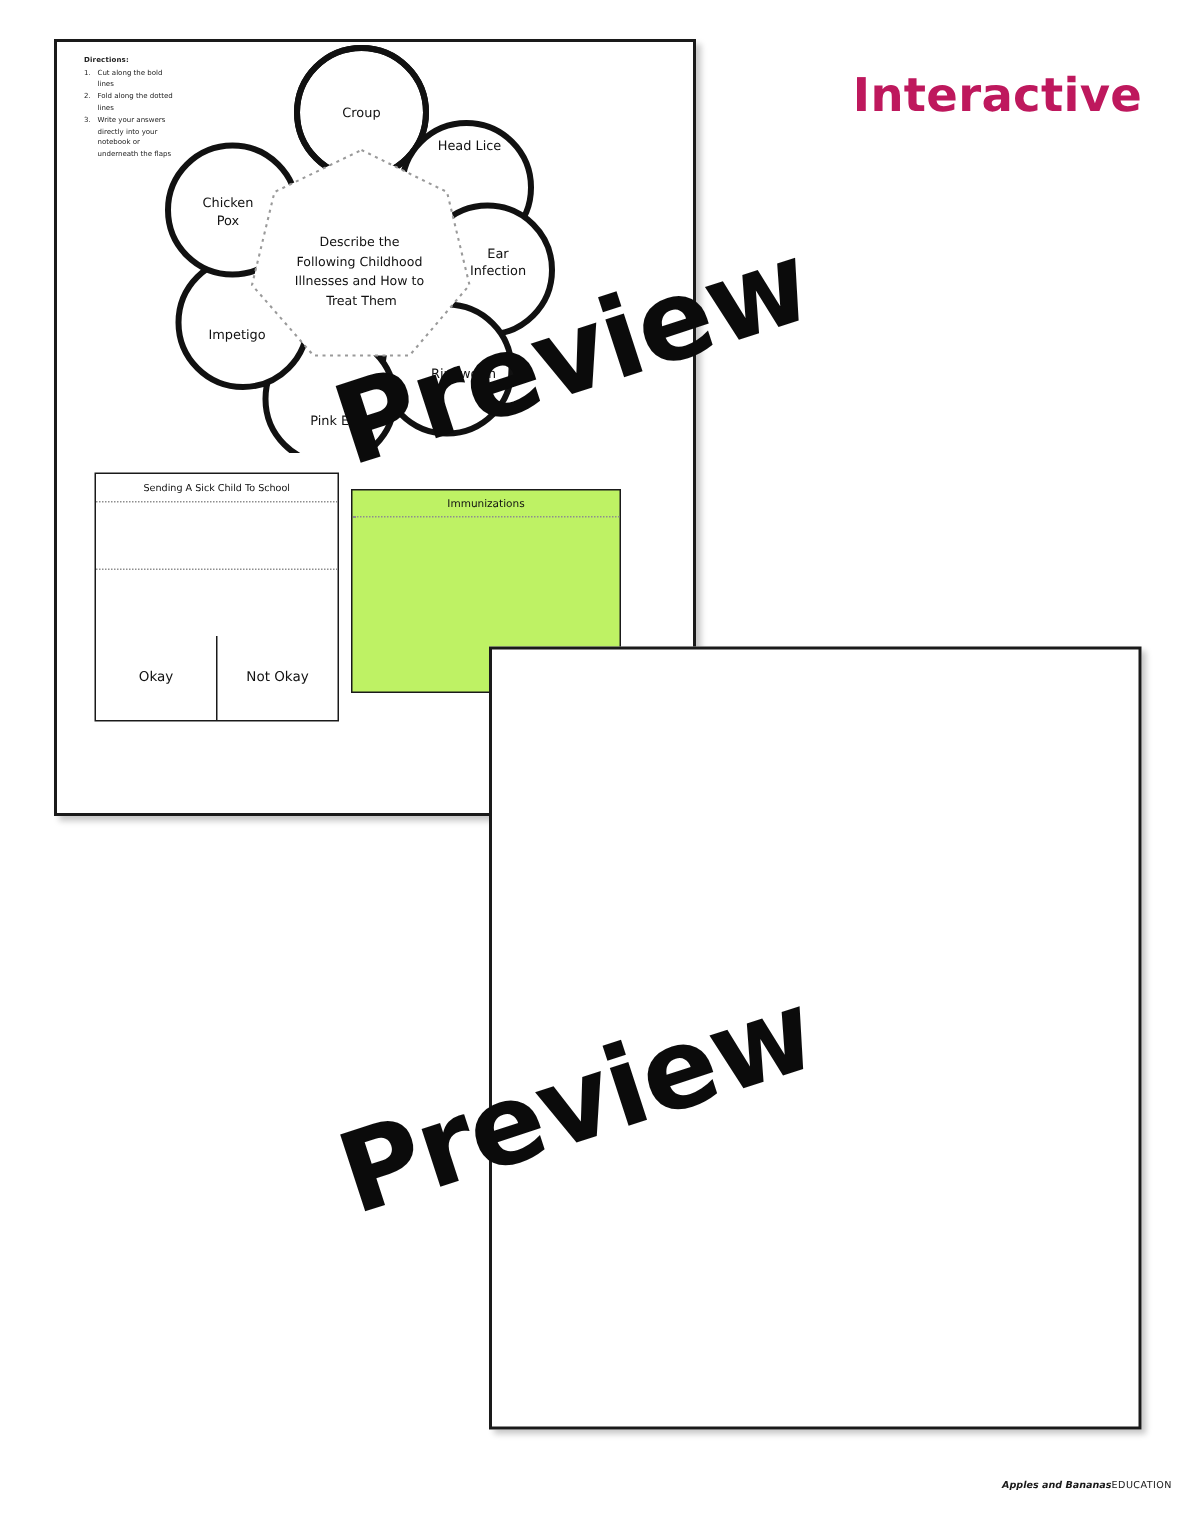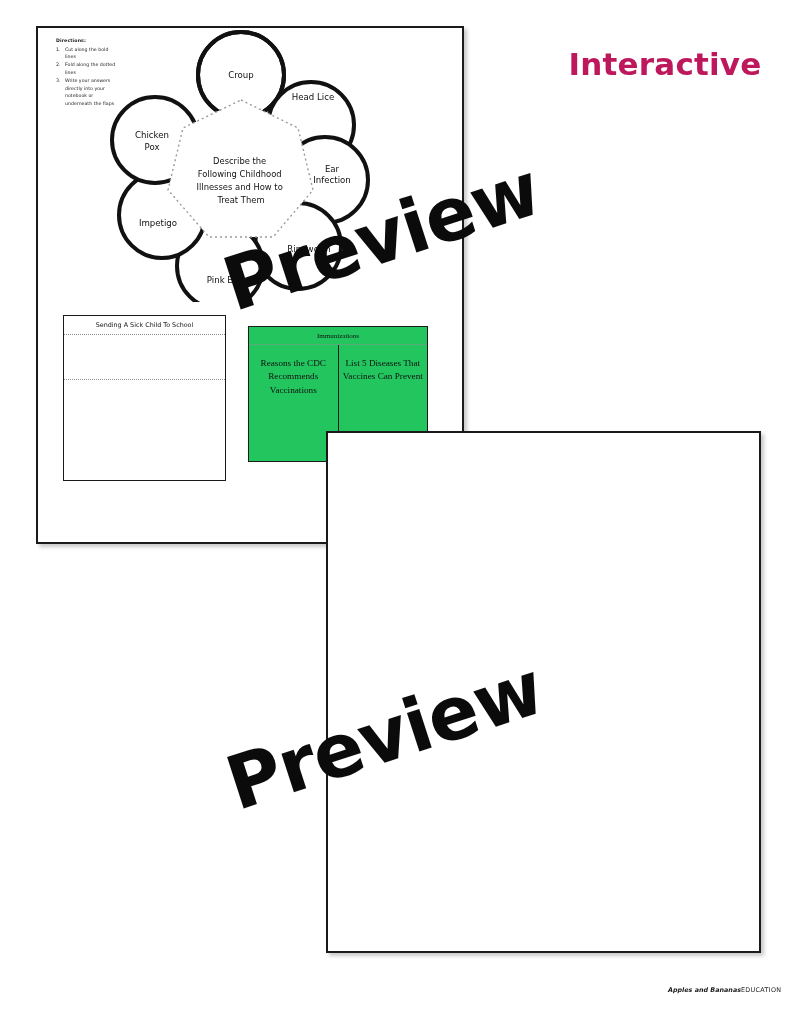--- a/index.html
+++ b/index.html
@@ -46,23 +46,23 @@
            border:1.6px solid #1a1a1a;box-sizing:border-box;background:#fff;
            display:flex;flex-direction:column;gap:44px;}
   .sickbox .hd{height:22px;display:flex;align-items:center;justify-content:center;
                font-size:6.4px;border-bottom:1px dotted #8e8e8e;}
   .sickbox .mid{flex:1;border-bottom:1px dotted #8e8e8e;}
   .sickbox .btm{height:68px;display:flex;}
   .sickbox .btm>div{flex:1;display:flex;align-items:center;justify-content:center;font-size:9px;}
   .sickbox .btm>div:first-child{border-right:1.4px solid #1a1a1a;}
 
   
-  .immbox{position:absolute;left:248px;top:326px;width:180px;height:136px;
-          border:1.5px solid #1a1a1a;box-sizing:border-box;background:#22c55e;
-          display:flex;flex-direction:column;z-index:4;font-family:Liberation Serif, serif;}
+  .immbox{position:absolute;left:234px;top:326px;width:180px;height:136px;
+          border:1.5px solid #1a1a1a;box-sizing:border-box;background:#bef264;
+          display:flex;flex-direction:column;z-index:4;}
   .immbox .hd{height:17px;display:flex;align-items:center;justify-content:center;
               font-size:7px;border-bottom:1px dotted #8e8e8e;}
   .immbox .cols{flex:1;display:flex;}
   .immbox .cols>div{flex:1;display:flex;align-items:flex-start;justify-content:center;
                     padding-top:12px;font-size:9.2px;line-height:1.45;text-align:center;}
   .immbox .cols>div:first-child{border-right:1.4px solid #1a1a1a;}
 
   
   .threec{position:absolute;left:351px;top:458px;width:188px;height:152px;
           border:1.7px solid #1a1a1a;box-sizing:border-box;background:#fff;
@@ -167,29 +167,27 @@
         <tspan x="131" dy="13">Illnesses and How to</tspan>
         <tspan x="131" dy="13">Treat Them</tspan>
       </text>
     </svg>
   </div>
 
   <div class="sickbox">
     <div class="hd">Sending A Sick Child To School</div>
     <div class="mid"></div>
     <div class="btm">
+      <div>Okay</div>
+      <div>Not Okay</div>
     </div>
   </div>
 
   <div class="immbox">
     <div class="hd">Immunizations</div>
-    <div class="cols">
-      <div>Reasons the CDC Recommends Vaccinations</div>
-      <div>List 5 Diseases That Vaccines Can Prevent</div>
-    </div>
   </div>
 
   <div class="page p2"></div>
 
   <div class="threec">
     <div class="hd">The Three C's of First Aid</div>
     <div class="cols">
       <div>Check</div>
       <div>Call</div>
       <div>Care</div>

